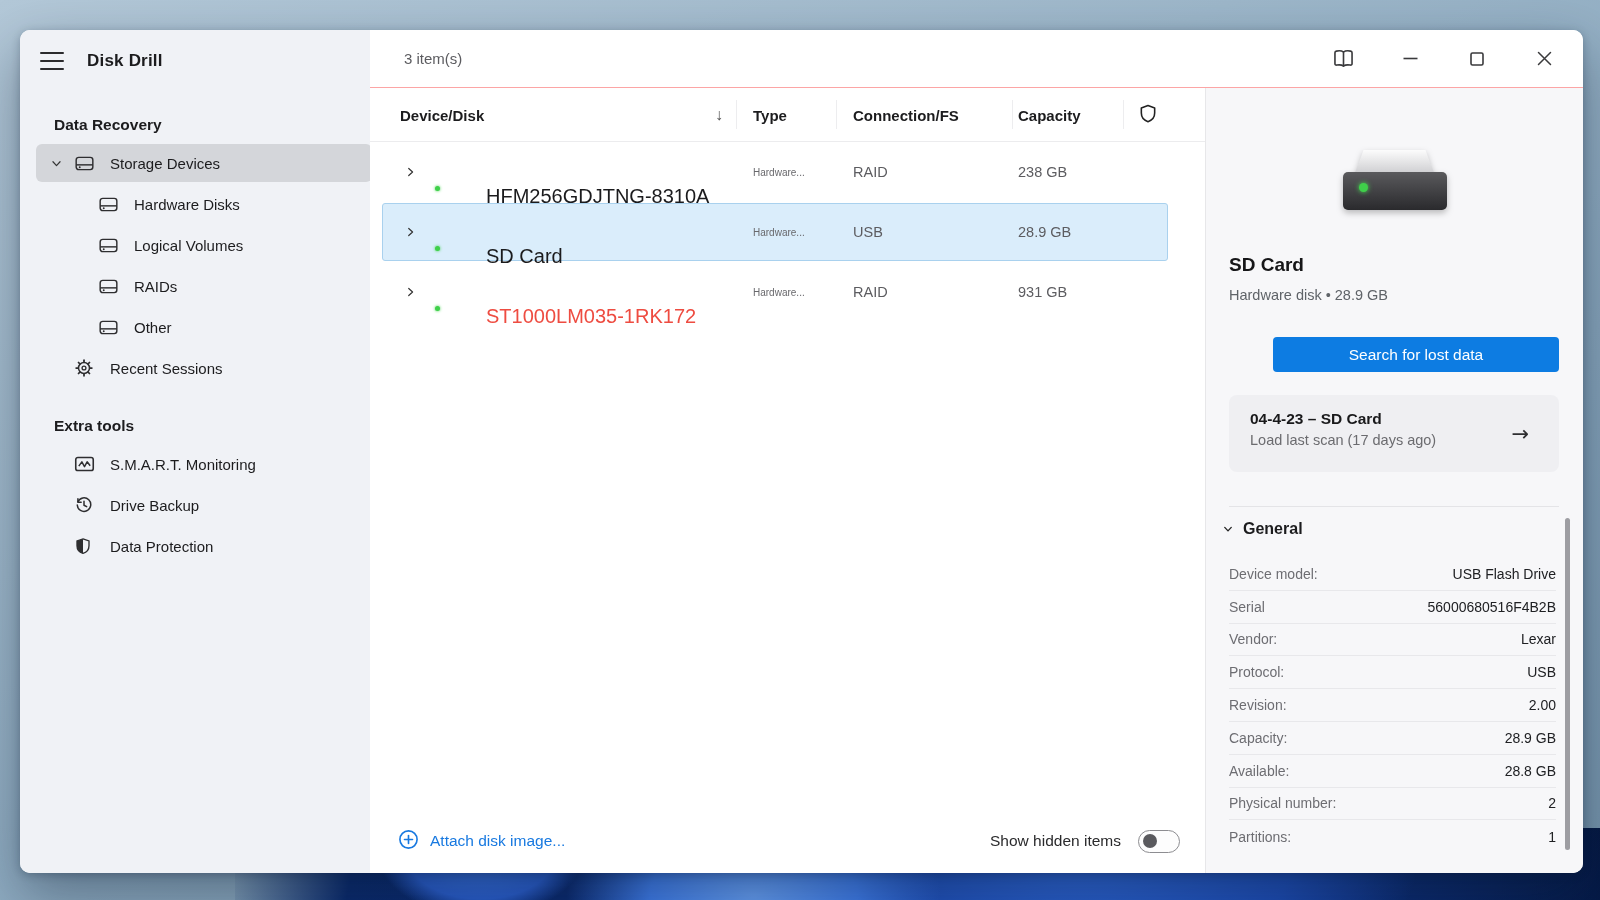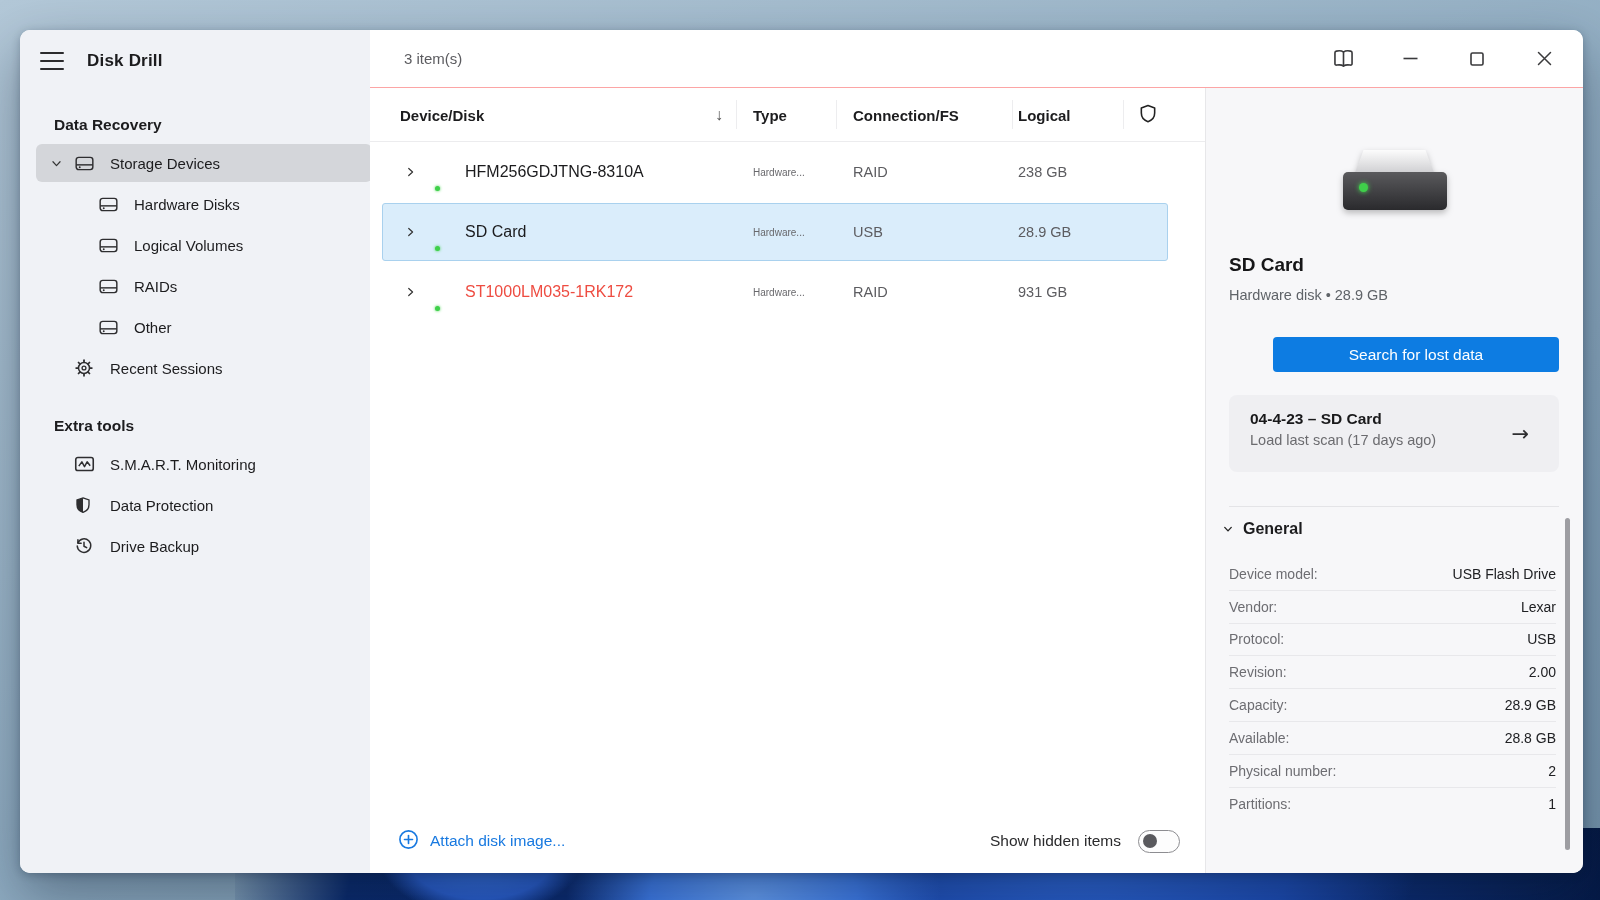--- a/index.html
+++ b/index.html
@@ -56,21 +56,21 @@
   .h-name { left:30px; } .h-sort { left:345px; font-weight:normal; color:#555; font-size:16px; }
   .h-type { left:383px; } .h-conn { left:483px; } .h-cap { left:648px; }
   .d1{left:366px;} .d2{left:466px;} .d3{left:642px;} .d4{left:753px;}
   .h-shield { left:768px; }
 
   .rows { position:absolute; left:0; right:0; top:54px; }
   .row { position:relative; height:60px; }
   .row .cell { position:absolute; top:50%; transform:translateY(-50%); }
   .row-chev { left:34px; display:flex; }
   .row-ico  { left:58px; }
-  .row-name { left:95px; font-size:16px; color:#1b1b1d; }
+  .row-name { left:116px; font-size:20px; color:#1b1b1d;margin-top:24px; }
   .row-type { left:383px; font-size:10px; color:#68686c; }
   .row-conn { left:483px; font-size:14.5px; color:#5c5c60; }
   .row-cap  { left:648px; font-size:14.5px; color:#5c5c60; }
   .row.selected::before { content:""; position:absolute; left:12px; right:37px; top:1px; bottom:1px;
     background:#daedfb; border:1px solid #a9d1ee; border-radius:3px; }
   .row .cell { z-index:1; }
   .name-error { color:#ee4c41 !important; }
 
   .drive-ico { position:relative; width:36px; height:25px; }
   .drive-ico .lid  { position:absolute; top:1px; left:4px; right:4px; height:9px;
@@ -229,43 +229,43 @@
           <svg class="icon" width="21" height="18" viewBox="0 0 24 20">
               <rect x="2" y="2.5" width="20" height="15" rx="2.5" fill="none" stroke="#2e2e30" stroke-width="1.8"></rect>
               <polyline points="5.5 12.5 9 7.5 12 13 15 7.5 18.5 12" fill="none" stroke="#2e2e30" stroke-width="1.7" stroke-linejoin="round"></polyline>
             </svg>
         </span>
         <span class="lbl">S.M.A.R.T. Monitoring</span>
       </div>
 
       <div class="sb-item lvl1">
         <span class="ic">
+          <svg class="icon" width="20" height="20" viewBox="0 0 24 24">
+              <path d="M4.6 8.2 A8.1 8.1 0 1 1 3.9 12" fill="none" stroke="#2e2e30" stroke-width="1.8" stroke-linecap="round"></path>
+              <polyline points="4.7 4.6 4.7 8.6 8.6 8.6" fill="none" stroke="#2e2e30" stroke-width="1.8" stroke-linecap="round" stroke-linejoin="round"></polyline>
+              <polyline points="12 7.5 12 12.3 15.2 14" fill="none" stroke="#2e2e30" stroke-width="1.8" stroke-linecap="round" stroke-linejoin="round"></polyline>
+            </svg>
+        </span>
+        <span class="lbl">Drive Backup</span>
+      </div>
+
+      <div class="sb-item lvl1">
+        <span class="ic">
           <svg class="icon" width="18" height="20" viewBox="0 0 24 24">
             <defs>
                 <clipPath id="halfclip">
                   <rect x="0" y="0" width="12" height="24"></rect>
                 </clipPath>
               </defs>
             <path d="M12 2.5 L20 5.3 V11.5 C20 16.6 16.6 20.3 12 21.8 C7.4 20.3 4 16.6 4 11.5 V5.3 Z" fill="none" stroke="#2e2e30" stroke-width="1.8"></path>
             <path d="M12 2.5 L20 5.3 V11.5 C20 16.6 16.6 20.3 12 21.8 C7.4 20.3 4 16.6 4 11.5 V5.3 Z" fill="#2e2e30" clip-path="url(#halfclip)"></path>
           </svg>
         </span>
         <span class="lbl">Data Protection</span>
       </div>
-
-      <div class="sb-item lvl1">
-        <span class="ic">
-          <svg class="icon" width="20" height="20" viewBox="0 0 24 24">
-              <path d="M4.6 8.2 A8.1 8.1 0 1 1 3.9 12" fill="none" stroke="#2e2e30" stroke-width="1.8" stroke-linecap="round"></path>
-              <polyline points="4.7 4.6 4.7 8.6 8.6 8.6" fill="none" stroke="#2e2e30" stroke-width="1.8" stroke-linecap="round" stroke-linejoin="round"></polyline>
-              <polyline points="12 7.5 12 12.3 15.2 14" fill="none" stroke="#2e2e30" stroke-width="1.8" stroke-linecap="round" stroke-linejoin="round"></polyline>
-            </svg>
-        </span>
-        <span class="lbl">Drive Backup</span>
-      </div>
     </div>
 
     <div class="topbar">
       <div class="items-count">3 item(s)</div>
       <div class="win-controls">
         <div class="win-btn">
           <svg width="23" height="19" viewBox="0 0 24 20">
               <path d="M12 3.2 C10.3 1.9 7.2 1.7 4.6 2.2 C3.6 2.4 3 3 3 3.9 V15.4 C3 16.5 3.9 17.1 4.9 16.9 C7.3 16.5 10.4 16.7 12 18 C13.6 16.7 16.7 16.5 19.1 16.9 C20.1 17.1 21 16.5 21 15.4 V3.9 C21 3 20.4 2.4 19.4 2.2 C16.8 1.7 13.7 1.9 12 3.2 Z M12 3.2 V18" fill="none" stroke="#3a3a3c" stroke-width="1.7" stroke-linejoin="round"></path>
             </svg>
         </div>
@@ -289,21 +289,21 @@
 
     <div class="main">
       <div class="thead">
         <span class="h-name">Device/Disk</span>
         <span class="h-sort">↓</span>
         <div class="col-divider d1"></div>
         <span class="h-type">Type</span>
         <div class="col-divider d2"></div>
         <span class="h-conn">Connection/FS</span>
         <div class="col-divider d3"></div>
-        <span class="h-cap">Logical</span>
+        <span class="h-cap">Capacity</span>
         <div class="col-divider d4"></div>
         <span class="hdr-ico h-shield">
           <svg width="20" height="22" viewBox="0 0 24 24">
               <path d="M12 2.5 L20 5.3 V11.5 C20 16.6 16.6 20.3 12 21.8 C7.4 20.3 4 16.6 4 11.5 V5.3 Z" fill="none" stroke="#222" stroke-width="1.9" stroke-linejoin="round"></path>
             </svg>
         </span>
       </div>
 
       <div class="rows">
         <div class="row">
@@ -390,20 +390,24 @@
           </svg>
         <span class="txt">General</span>
       </div>
 
       <div class="props">
         <div class="prop-row">
           <span class="prop-label">Device model:</span>
           <span class="prop-value">USB Flash Drive</span>
         </div>
         <div class="prop-row">
+          <span class="prop-label">Serial</span>
+          <span class="prop-value">56000680516F4B2B</span>
+        </div>
+        <div class="prop-row">
           <span class="prop-label">Vendor:</span>
           <span class="prop-value">Lexar</span>
         </div>
         <div class="prop-row">
           <span class="prop-label">Protocol:</span>
           <span class="prop-value">USB</span>
         </div>
         <div class="prop-row">
           <span class="prop-label">Revision:</span>
           <span class="prop-value">2.00</span>

